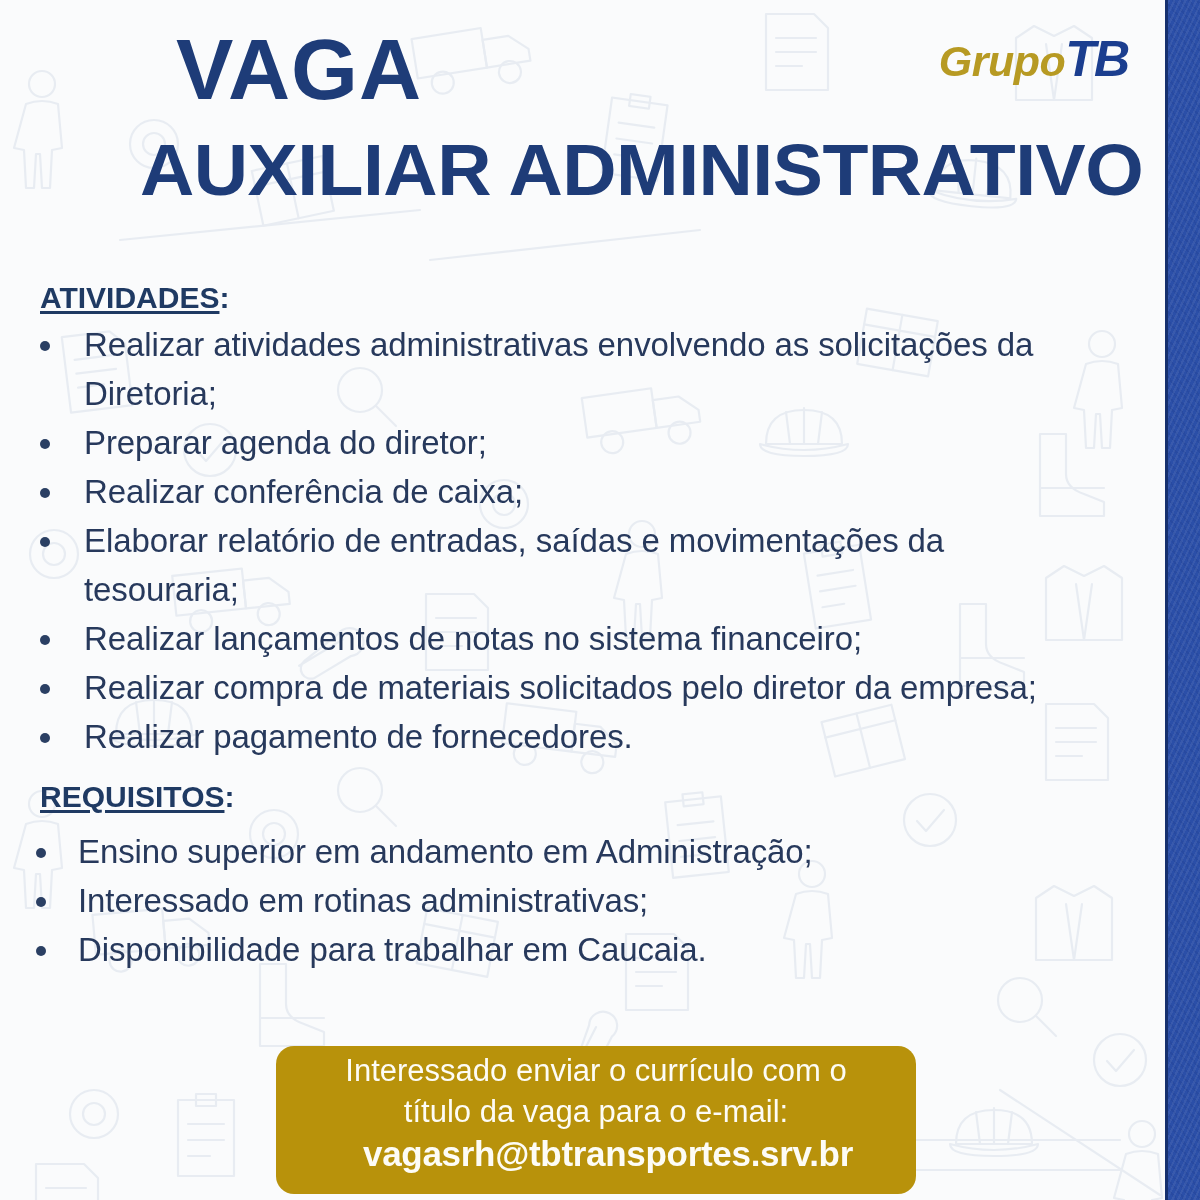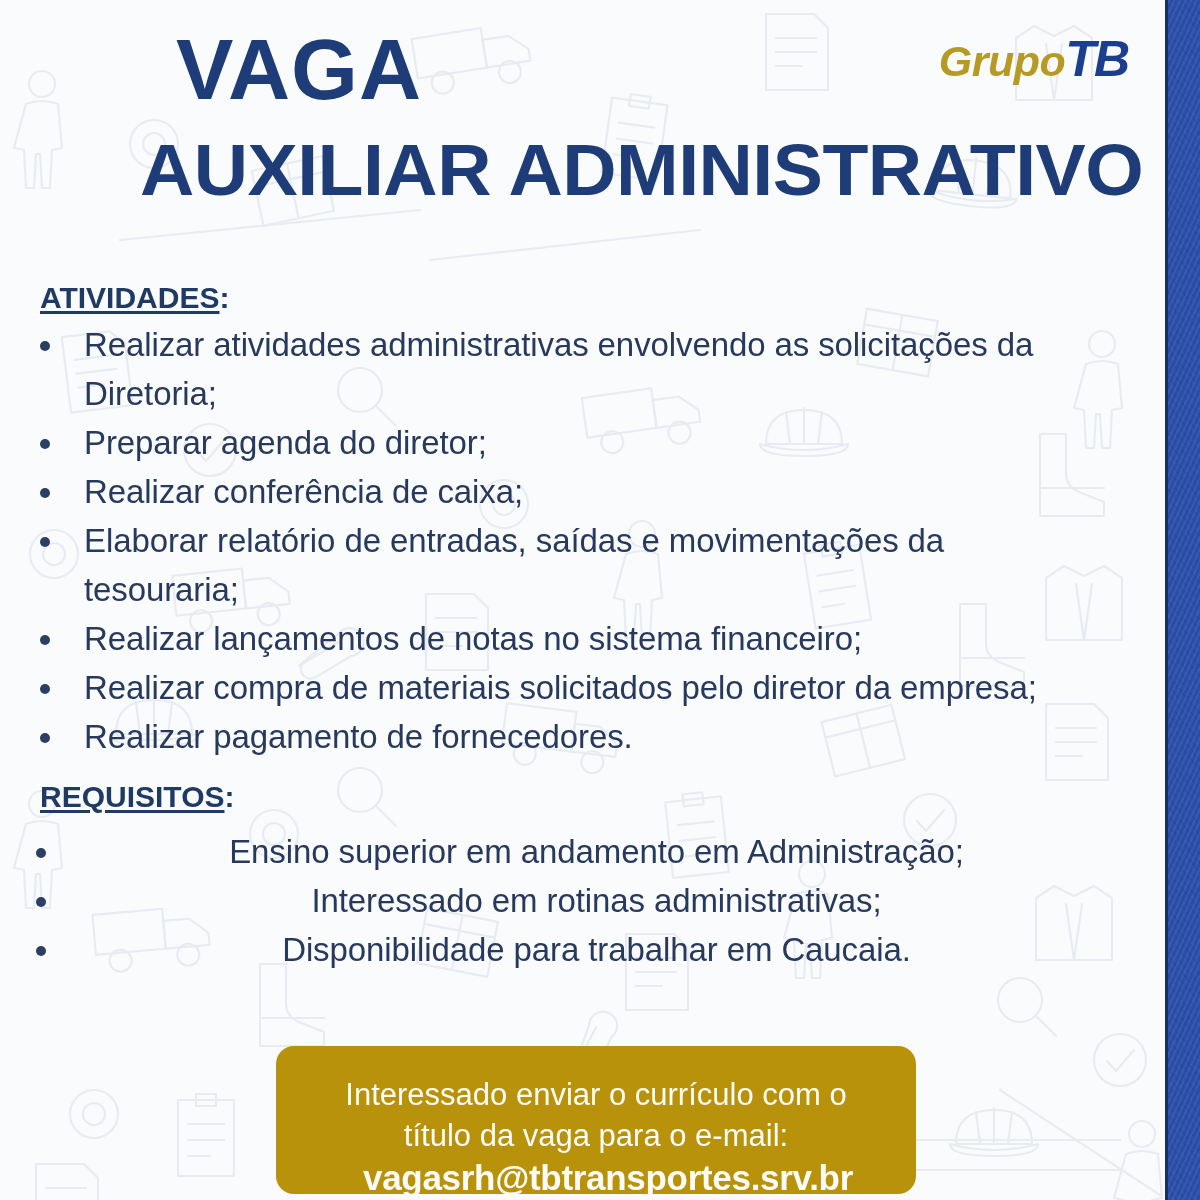--- a/index.html
+++ b/index.html
@@ -164,36 +164,36 @@
     position: absolute;
     left: 40px;
     top: 21px;
     width: 10px;
     height: 10px;
     border-radius: 50%;
     background: #2a3f63;
   }
   .sec-atividades ul.bullets li { max-width: 1115px; }
   .sec-requisitos ul.bullets { margin-top: 14px; }
-  .sec-requisitos ul.bullets li { padding-left: 78px; text-align: center; }
+  .sec-requisitos ul.bullets li { padding-left: 78px; }
   .sec-requisitos ul.bullets li::before { left: 36px; }
 
   
   .cta-box {
     position: absolute;
     left: 276px;
     top: 1046px;
     width: 640px;
     height: 148px;
     background: #b8920b;
     border-radius: 18px;
     text-align: center;
     color: #fdfcf6;
     box-sizing: border-box;
-    padding-top: 28px;
+    padding-top: 4px;
   }
   .cta-line {
     font-size: 31px;
     line-height: 41px;
     font-weight: normal;
   }
   .cta-email {
     font-size: 35px;
     line-height: 44px;
     font-weight: bold;

